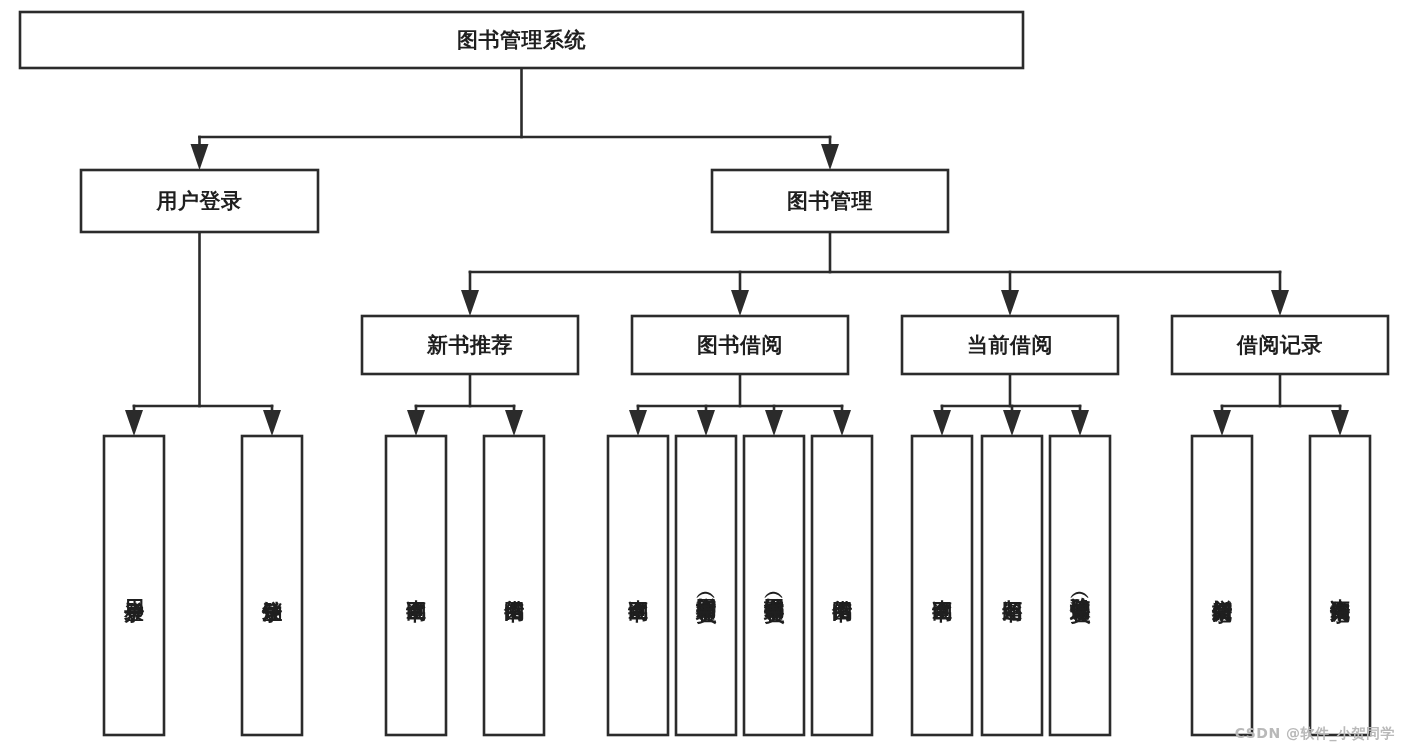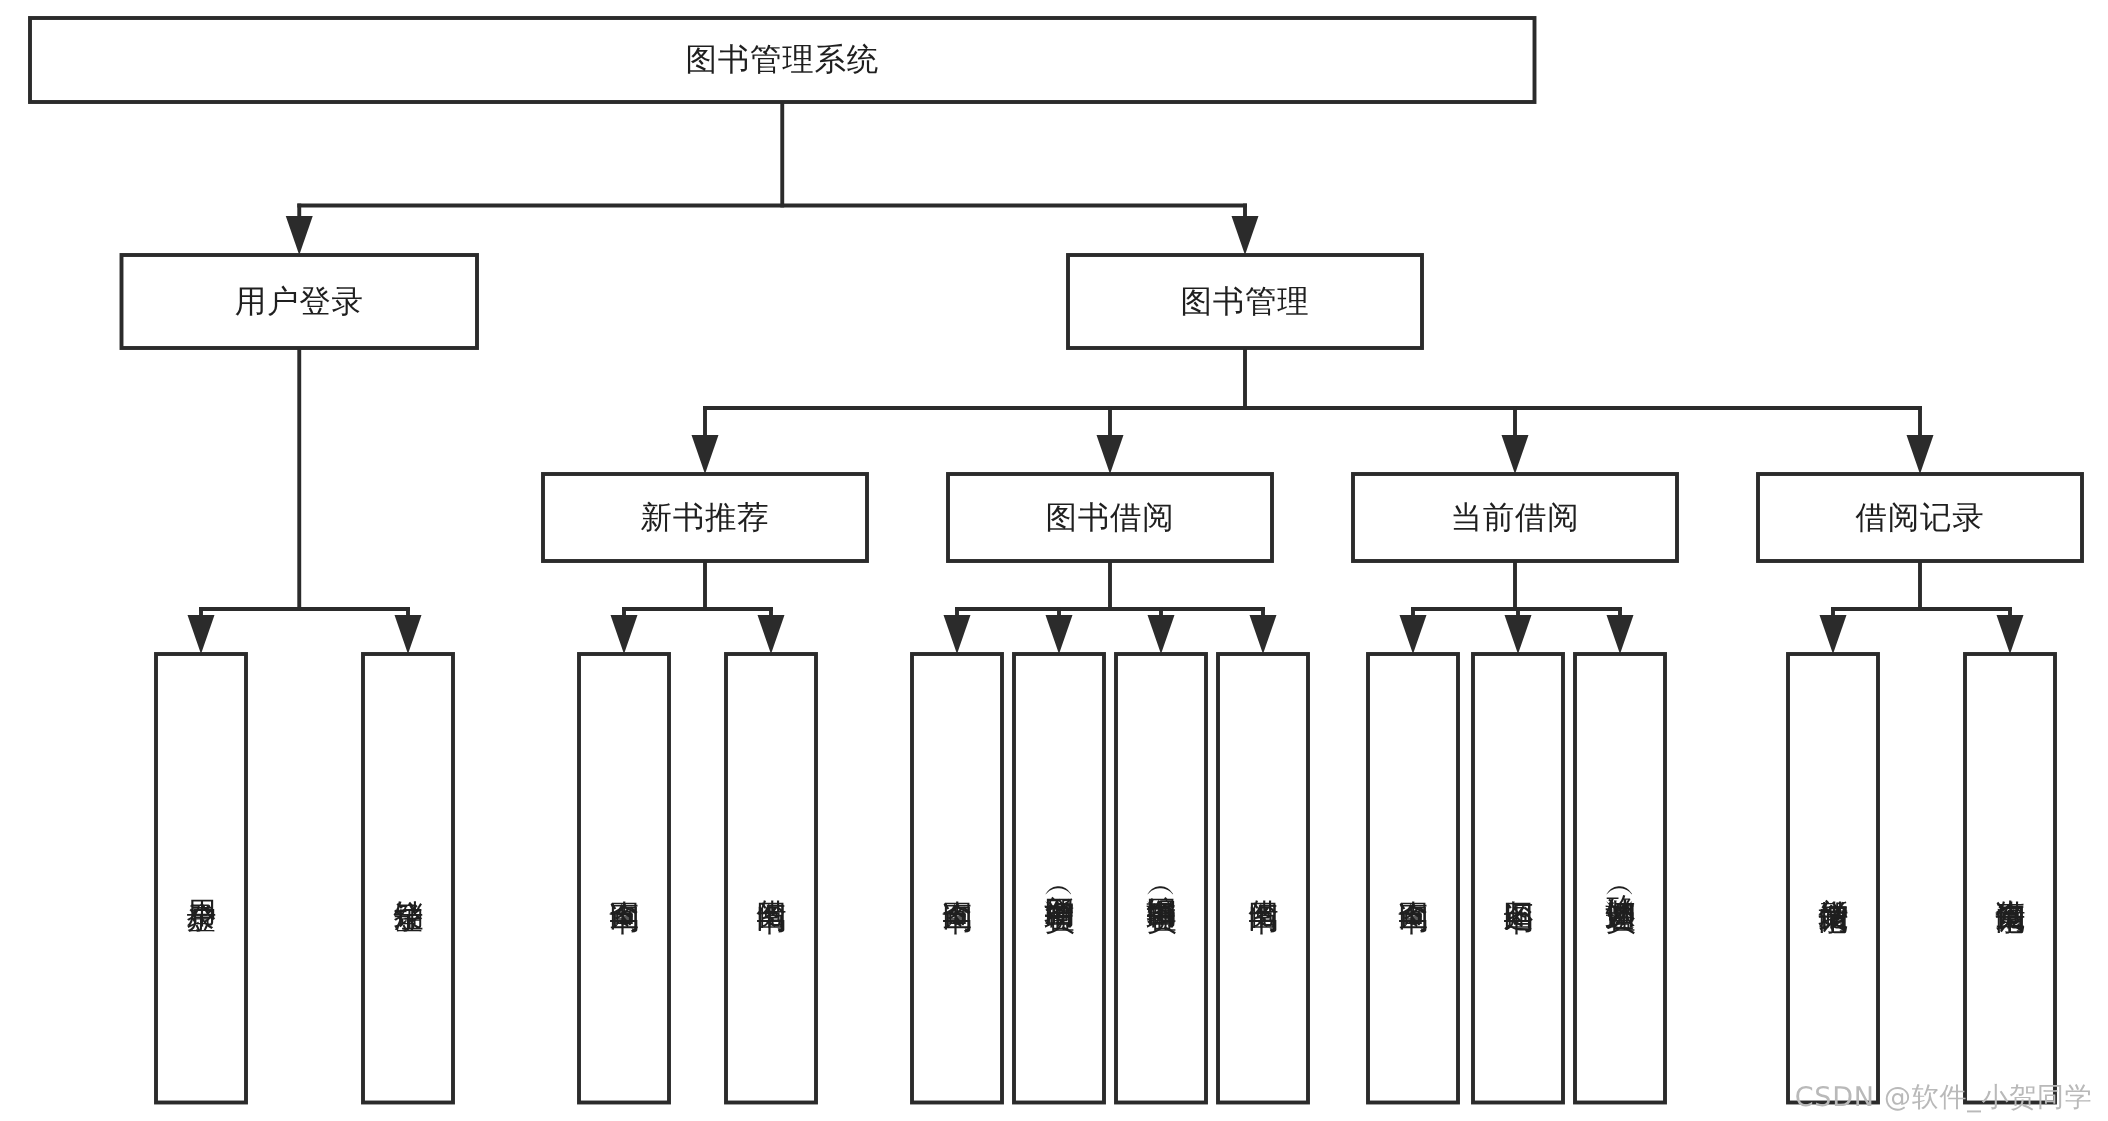--- a/index.html
+++ b/index.html
@@ -1,21 +1,21 @@
 <!DOCTYPE html>
 <html><head>
 <meta charset="utf-8">
 <style>
   html,body{margin:0;padding:0;background:#ffffff;}
   body{
     width:1405px;height:747px;overflow:hidden;
     font-family:"DejaVu Sans","Liberation Sans",sans-serif;
     color:#1a1a1a;
   }
-  #diagram-root{position:relative;width:1405px;height:747px;}
+  #diagram-root{position:relative;width:1405px;height:747px;font-weight:bold;}
   svg#tree{position:absolute;left:0;top:0;width:1405px;height:747px;display:block;}
   .node-rect{fill:#ffffff;stroke:#2b2b2b;stroke-width:2.6;}
   .connector{stroke:#2b2b2b;stroke-width:2.6;fill:none;stroke-linecap:square;}
   .arrow-head{fill:#2b2b2b;stroke:none;}
   .node-label-h{
     font-family:"DejaVu Sans","Liberation Sans",sans-serif;
     font-size:21px;fill:#1f1f1f;text-anchor:middle;dominant-baseline:middle;
     letter-spacing:0.5px;
   }
   .node-label-v{
@@ -25,21 +25,21 @@
     font-family:"DejaVu Sans","Liberation Sans",sans-serif;
     font-size:20px;line-height:1.28;color:#1f1f1f;
     display:flex;align-items:center;justify-content:center;
     letter-spacing:1px;
     white-space:nowrap;
     pointer-events:none;
   }
   #watermark{
     position:absolute;right:10px;bottom:4px;
     font-family:"DejaVu Sans","Liberation Sans",sans-serif;
-    font-size:18px;color:#b9b9b9;letter-spacing:0.5px;
+    font-size:14px;color:#b9b9b9;letter-spacing:0.5px;
     user-select:none;
   }
 </style>
 </head>
 <body>
 
 <div id="diagram-root">
   <svg id="tree" viewBox="0 0 1405 747">
     <g id="connector-layer">
         <line class="connector" x1="521.5" y1="68" x2="521.5" y2="137"></line>

